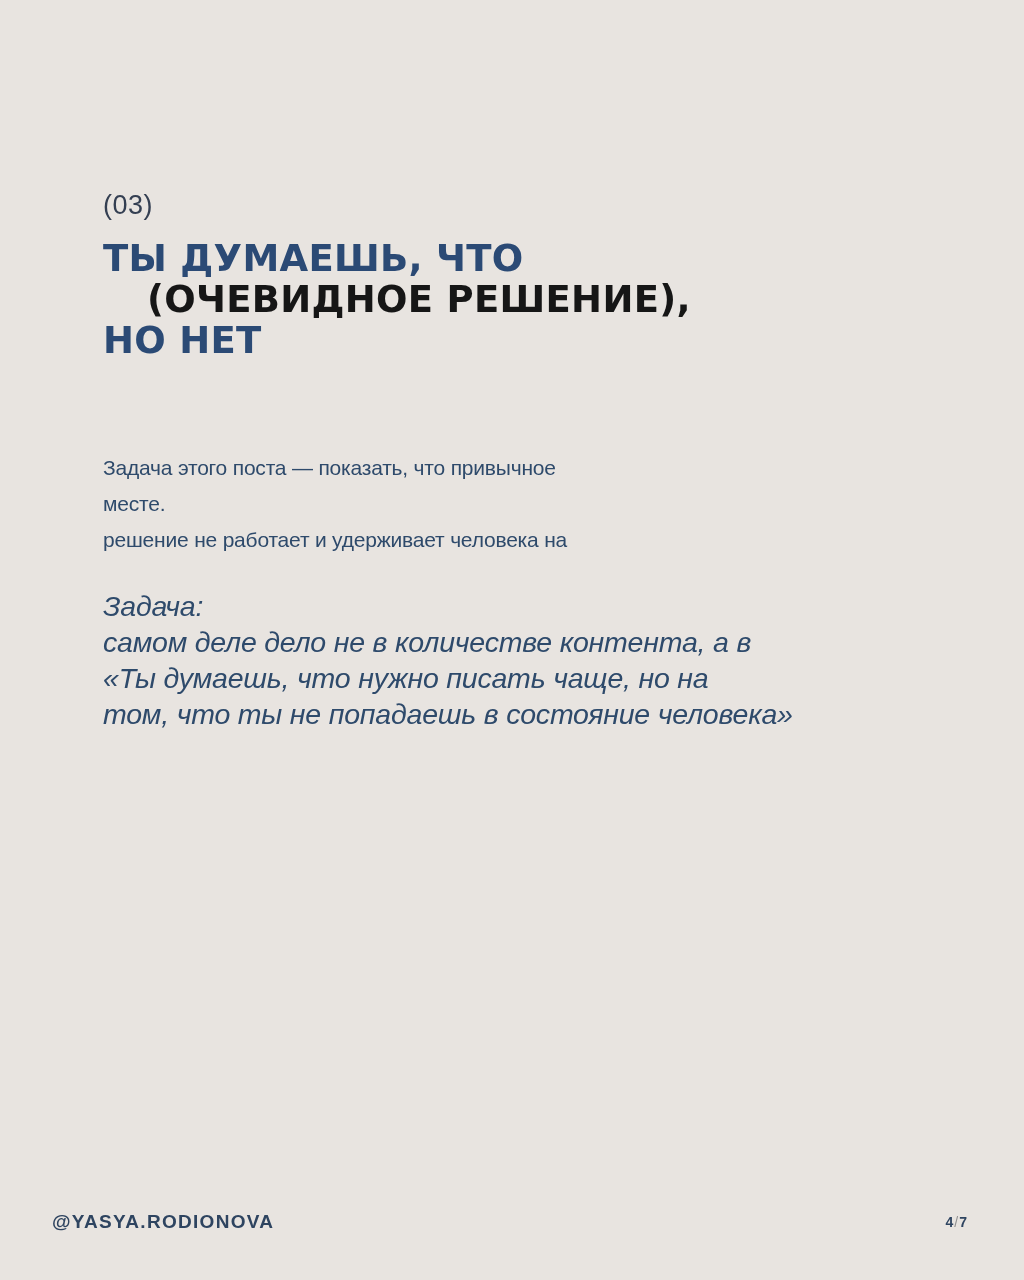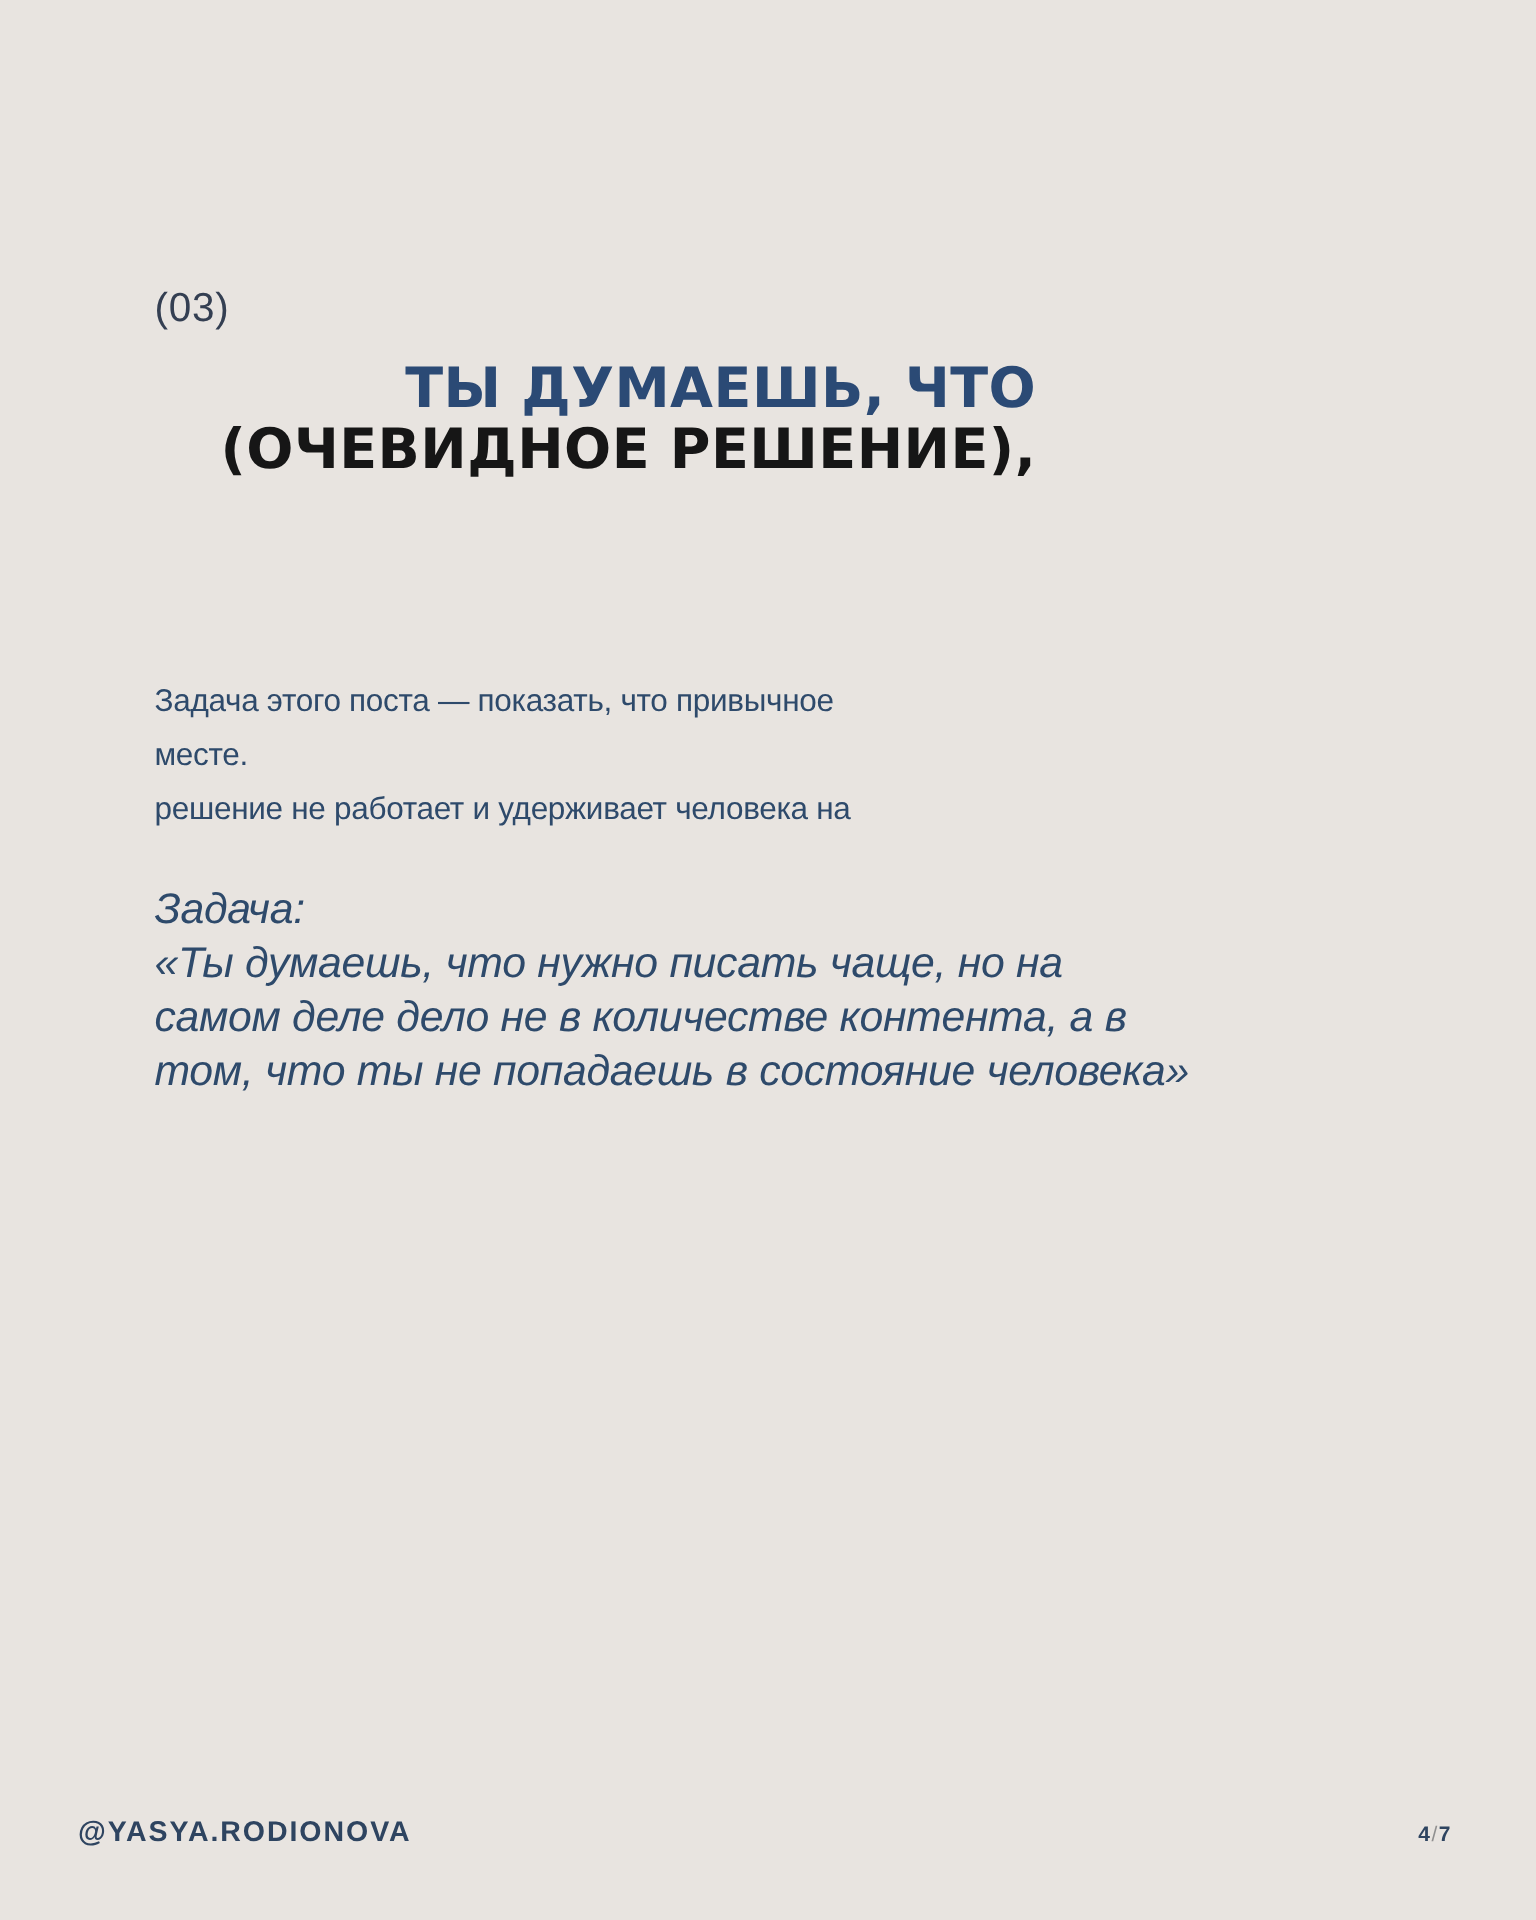--- a/index.html
+++ b/index.html
@@ -34,21 +34,21 @@
     position: absolute;
     left: 0;
     top: 238px;
     font-family: "DejaVu Sans", "Liberation Sans", sans-serif;
     font-weight: 800;
     font-size: 37px;
     line-height: 41px;
     letter-spacing: 0.3px;
     text-transform: uppercase;
   }
-  .heading .accent { color: #2b4a75; display: block; text-align: right; }
+  .heading .accent { color: #2b4a75; display: block; }
   .heading .dark   { color: #161616; display: block; margin-left: 44px; }
   .body-text {
     position: absolute;
     left: 0;
     top: 450px;
     font-size: 21px;
     line-height: 36px;
     color: #2e4a6b;
     letter-spacing: -0.2px;
   }
@@ -90,32 +90,33 @@
 <body>
 
 <div class="slide">
   <div class="content">
 
     <div class="slide-number">(03)</div>
 
     <h1 class="heading">
       <span class="accent">ТЫ ДУМАЕШЬ, ЧТО</span>
       <span class="dark">(ОЧЕВИДНОЕ РЕШЕНИЕ),</span>
+      <span class="accent">НО НЕТ</span>
     </h1>
 
     <div class="body-text">
       <div>Задача этого поста — показать, что привычное</div>
       <div>месте.</div>
       <div>решение не работает и удерживает человека на</div>
     </div>
 
     <div class="example">
       <div>Задача:</div>
+      <div>самом деле дело не в количестве контента, а в</div>
       <div>«Ты думаешь, что нужно писать чаще, но на</div>
-      <div>самом деле дело не в количестве контента, а в</div>
       <div>том, что ты не попадаешь в состояние человека»</div>
     </div>
 
   </div>
 
   <div class="footer">
     <div class="handle">@YASYA.RODIONOVA</div>
     <div class="page-indicator">
       <span>4</span><span class="sep">/</span><span>7</span>
     </div>

